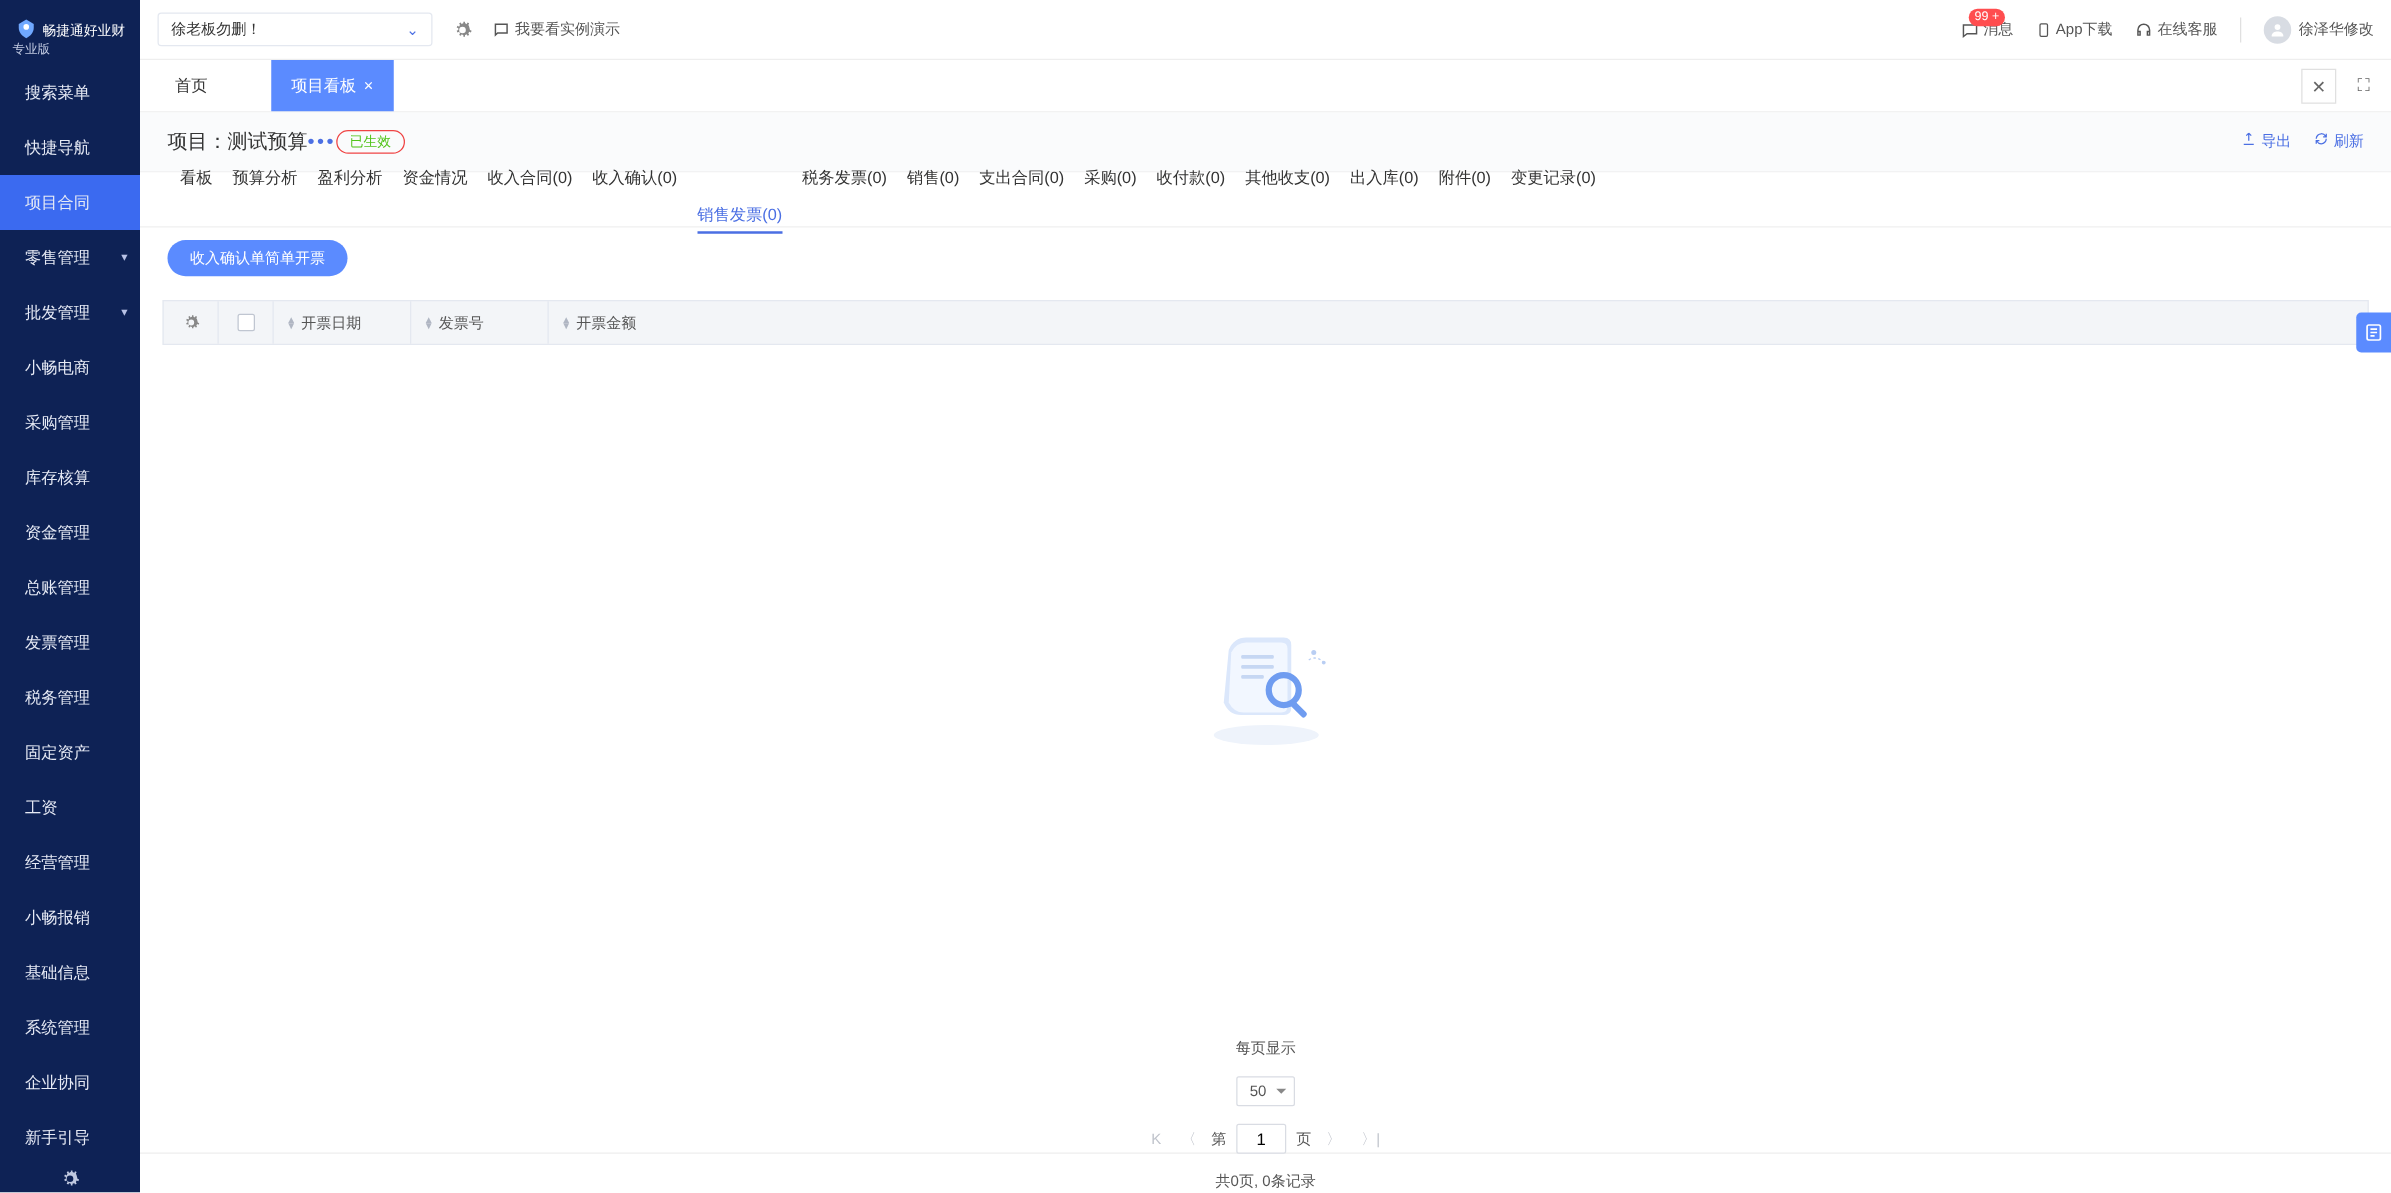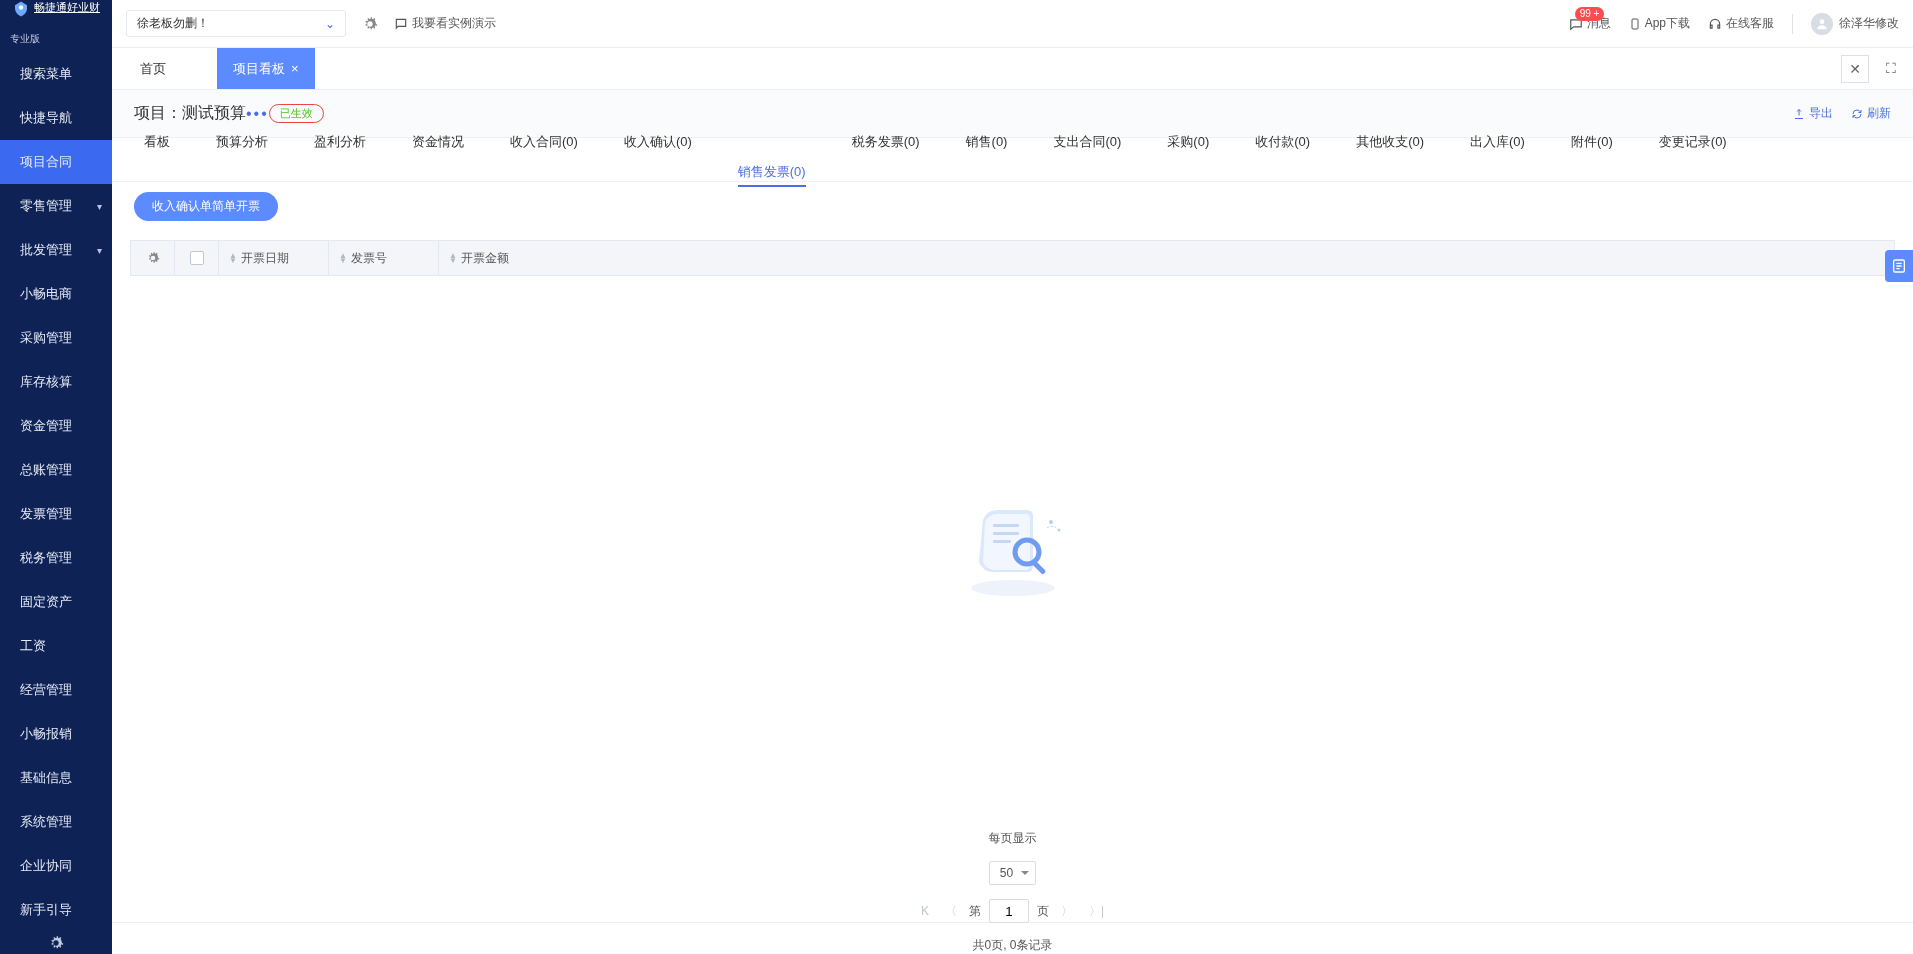--- a/index.html
+++ b/index.html
@@ -1,20 +1,20 @@
 <!DOCTYPE html>
 <html><head>
 <meta charset="utf-8">
 <style>
 * { margin:0; padding:0; box-sizing:border-box; font-family:"Microsoft YaHei","PingFang SC",sans-serif; }
 body { background:#fff; width:1913px; height:954px; overflow:hidden; position:relative; color:#333; }
 
 
 .sidebar { position:absolute; left:0; top:0; width:112px; height:100%; background:#0e2255; color:#fff; display:flex; flex-direction:column; }
-.logo-area { height:48px; display:flex; align-items:flex-start; justify-content:center; gap:4px; font-size:11px;text-decoration:underline; }
+.logo-area { height:48px; display:flex; align-items:flex-end; justify-content:center; gap:4px; font-size:11px; }
 .logo-icon { width:18px; height:18px; display:flex; align-items:center; justify-content:center; }
 .edition { font-size:10px; color:#c0c9e0; padding:0 0 6px 10px; }
 .side-item { height:44px; display:flex; align-items:center; padding-left:20px; font-size:13px; color:#e6eaf5; cursor:pointer; position:relative; }
 .side-item.active { background:#3b6af0; }
 .side-item .caret { position:absolute; right:10px; font-size:10px; color:#b8c2e6; }
 .side-bottom { margin-top:auto; height:32px; display:flex; align-items:center; justify-content:center; }
 .side-bottom-icon { color:#c0c9e0; }
 
 
 .topbar { position:absolute; left:112px; top:0; right:0; height:48px; display:flex; align-items:center; border-bottom:1px solid #eee; padding:0 14px; gap:12px; }
@@ -36,21 +36,21 @@
 .ptab .close { font-size:13px; }
 .pagetabs .right-icons { margin-left:auto; display:flex; align-items:center; gap:8px; padding-right:8px; color:#666; }
 .sq-btn { width:28px; height:28px; display:flex; align-items:center; justify-content:center; border:1px solid #e0e0e0; cursor:pointer; font-size:14px; }
 
 
 .proj-header { position:absolute; left:112px; top:90px; right:0; height:48px; display:flex; align-items:center; padding:0 22px; gap:0; background:#fafbfc; border-bottom:1px solid #f0f0f0;}
 .proj-title { font-size:16px; color:#333; }
 .more-dots { color:#4b6fe3; cursor:pointer; font-size:16px; letter-spacing:2px; }
 .status-pill { border:1px solid #ef4444; color:#52c41a; font-size:11px; padding:1px 10px; border-radius:10px; }
 .proj-actions { margin-left:auto; display:flex; gap:18px; }
-.proj-action { display:flex; align-items:center; gap:4px; font-size:12px; color:#4b6fe3; cursor:pointer; }
+.proj-action { display:flex; align-items:flex-start; gap:4px; font-size:12px; color:#4b6fe3; cursor:pointer; }
 
 
 .subtabs { position:absolute; left:112px; top:138px; right:0; height:44px; display:flex; align-items:center; padding:0 32px; gap:34px; background:#fff; border-bottom:1px solid #f0f0f0; }
 .subtab { font-size:13px; color:#333; cursor:pointer; padding-bottom:4px; }
 .subtab.active { color:#4b6fe3; border-bottom:2px solid #4b6fe3;margin-top:30px; }
 
 
 .action-row { position:absolute; left:112px; top:182px; right:0; height:48px; display:flex; align-items:center; padding:0 22px; }
 .pill-btn { background:#5b8bff; color:#fff; border:none; border-radius:16px; padding:6px 18px; font-size:12px; cursor:pointer; }
 
@@ -268,21 +268,21 @@
         <svg width="12" height="12" viewBox="0 0 24 24">
             <path fill="none" stroke="currentColor" stroke-width="2" d="M4 12a8 8 0 018-8 8 8 0 017 4M20 12a8 8 0 01-8 8 8 8 0 01-7-4M20 4v5h-5M4 20v-5h5"></path>
           </svg>
       </span>
       <span>刷新</span>
     </div>
   </div>
 </div>
 
 <div class="subtabs">
-  <div id="subtabs-container" style="display:flex;gap:46px;">
+  <div id="subtabs-container" style="display:flex;gap:16px;">
       <div class="subtab">看板</div>
       <div class="subtab">预算分析</div>
       <div class="subtab">盈利分析</div>
       <div class="subtab">资金情况</div>
       <div class="subtab">收入合同(0)</div>
       <div class="subtab">收入确认(0)</div>
       <div class="subtab active">销售发票(0)</div>
       <div class="subtab">税务发票(0)</div>
       <div class="subtab">销售(0)</div>
       <div class="subtab">支出合同(0)</div>

